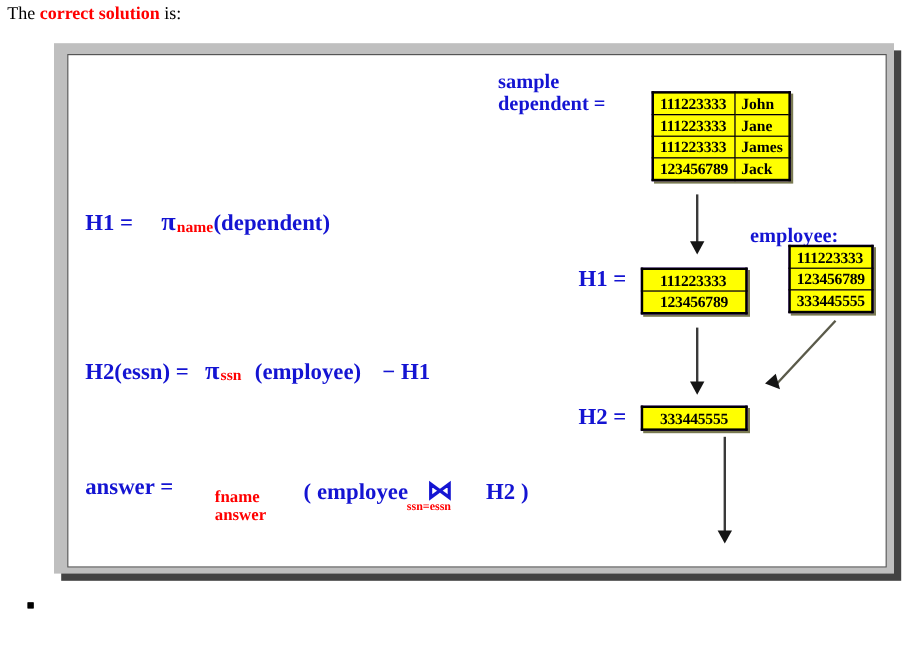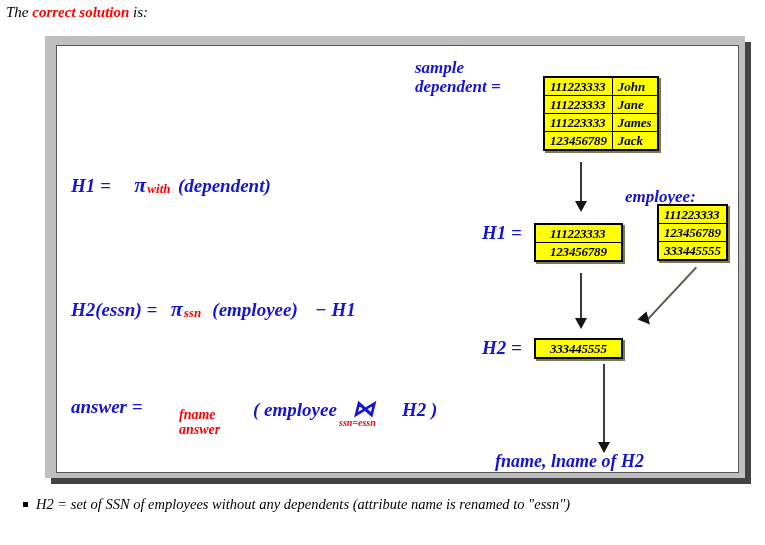--- a/index.html
+++ b/index.html
@@ -7,21 +7,20 @@
     padding: 0;
     background: #ffffff;
     font-family: "Liberation Serif", "DejaVu Serif", serif;
   }
   #page {
     position: relative;
     width: 765px;
     height: 545px;
     overflow: hidden;
     background: #ffffff;
-    font-style: italic;
   }
 
   
   #heading {
     position: absolute;
     left: 6px;
     top: 4px;
     font-size: 15px;
     color: #000000;
     white-space: nowrap;
@@ -180,21 +179,21 @@
         </tbody>
       </table>
 
       <div class="arrow-v" style="left:523px; top:116px; height:44px;"></div>
       <div class="arrow-head-down" style="left:518px; top:155px;"></div>
 
       <div class="blue" style="left:14px; top:126px; font-size:19px;">
         <span>H1 =</span>
         <span style="display:inline-block; width:14px;"></span>
         <span style="position:relative; display:inline-block;">
-          <span style="font-size:22px;">π</span><span class="red" style="position:absolute; left:13px; top:9px; font-size:13px;">with</span>
+          <span style="font-size:22px;">π</span><span class="red" style="position:absolute; left:13px; top:9px; font-size:13px;">name</span>
         </span>
         <span style="display:inline-block; width:22px;"></span>
         <span>(dependent)</span>
       </div>
 
       <div class="blue" style="left:568px; top:141px; font-size:17px;">employee:</div>
 
       <table class="reltable" style="left:600px; top:158px;">
         <tbody>
           <tr>
@@ -262,30 +261,28 @@
       </div>
       <div class="blue" style="left:196px; top:350px; font-size:19px;">
         <span>( employee</span>
         <span style="display:inline-block; width:6px;"></span>
         <span style="font-size:22px;">⋈</span>
         <span style="display:inline-block; width:18px;"></span>
         <span>H2 )</span>
       </div>
       <div class="red" style="position:absolute; left:282px; top:371px; font-size:10px; font-family:'Liberation Serif','DejaVu Serif',serif;">ssn=essn</div>
 
-      <div class="blue" style="left:438px; top:405px; font-size:18px;">fname, lname of H2</div>
 
     </div>
   </div>
 
   <div id="bullets">
     <ul>
       <li>
         <span class="sq"></span>
       </li>
       <li>
         <span class="sq"></span>
-        <span>H2 = set of SSN of employees without any dependents (attribute name is renamed to "essn")</span>
       </li>
     </ul>
   </div>
 
 </div>
 
 </body></html>

